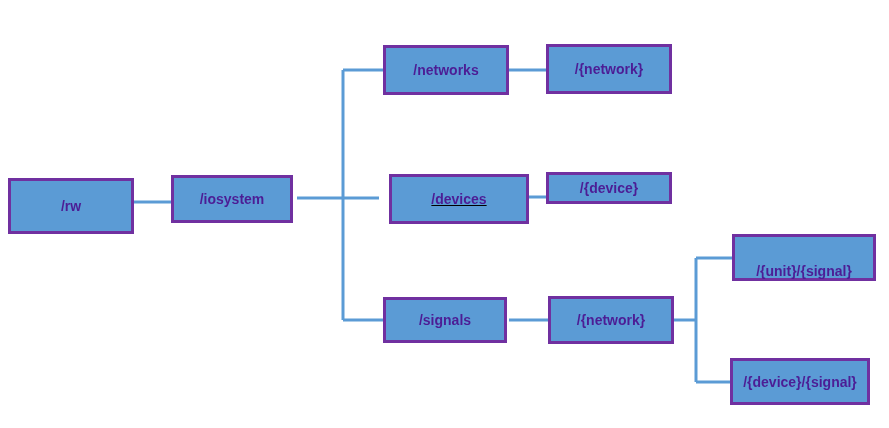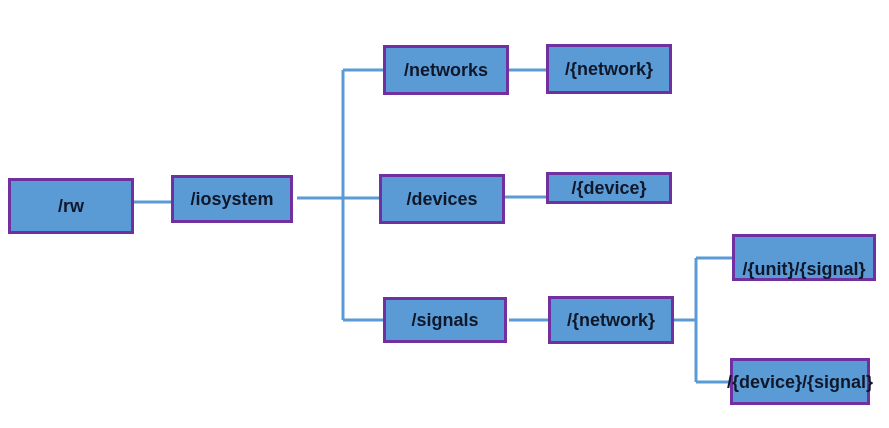--- a/index.html
+++ b/index.html
@@ -28,24 +28,24 @@
     position: absolute;
     box-sizing: border-box;
     background: #5B9BD5;
     border: 3px solid #7030A0;
     display: flex;
     align-items: center;
     justify-content: center;
     z-index: 2;
   }
   .node-label {
-    color: #0f172a;
+    color: #4c1d95;
     font-family: "Liberation Sans", sans-serif;
     font-weight: bold;
-    font-size: 18px;
+    font-size: 14px;
     line-height: 1;
     white-space: nowrap;
     letter-spacing: 0px;
     text-align: center;
     user-select: none;
   }
 </style>
 </head>
 <body>
 
@@ -90,21 +90,21 @@
   </div>
 
   <div class="node-box" style="left:383px; top:45px; width:126px; height:50px;">
     <span class="node-label">/networks</span>
   </div>
 
   <div class="node-box" style="left:546px; top:44px; width:126px; height:50px;">
     <span class="node-label">/{network}</span>
   </div>
 
-  <div class="node-box" style="left:379px; top:174px; width:126px; height:50px;">
+  <div class="node-box" style="left:389px; top:174px; width:140px; height:50px;text-decoration:underline;">
     <span class="node-label">/devices</span>
   </div>
 
   <div class="node-box" style="left:546px; top:172px; width:126px; height:32px;">
     <span class="node-label">/{device}</span>
   </div>
 
   <div class="node-box" style="left:383px; top:297px; width:124px; height:46px;">
     <span class="node-label">/signals</span>
   </div>

